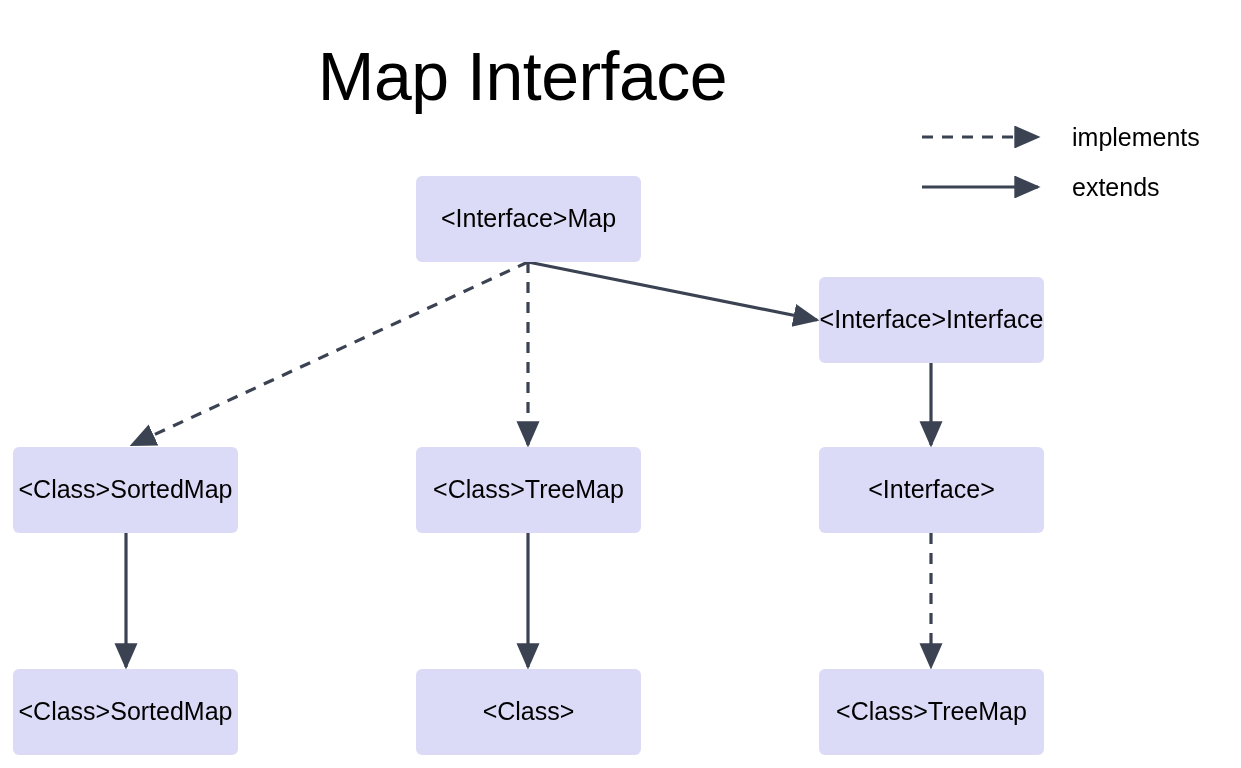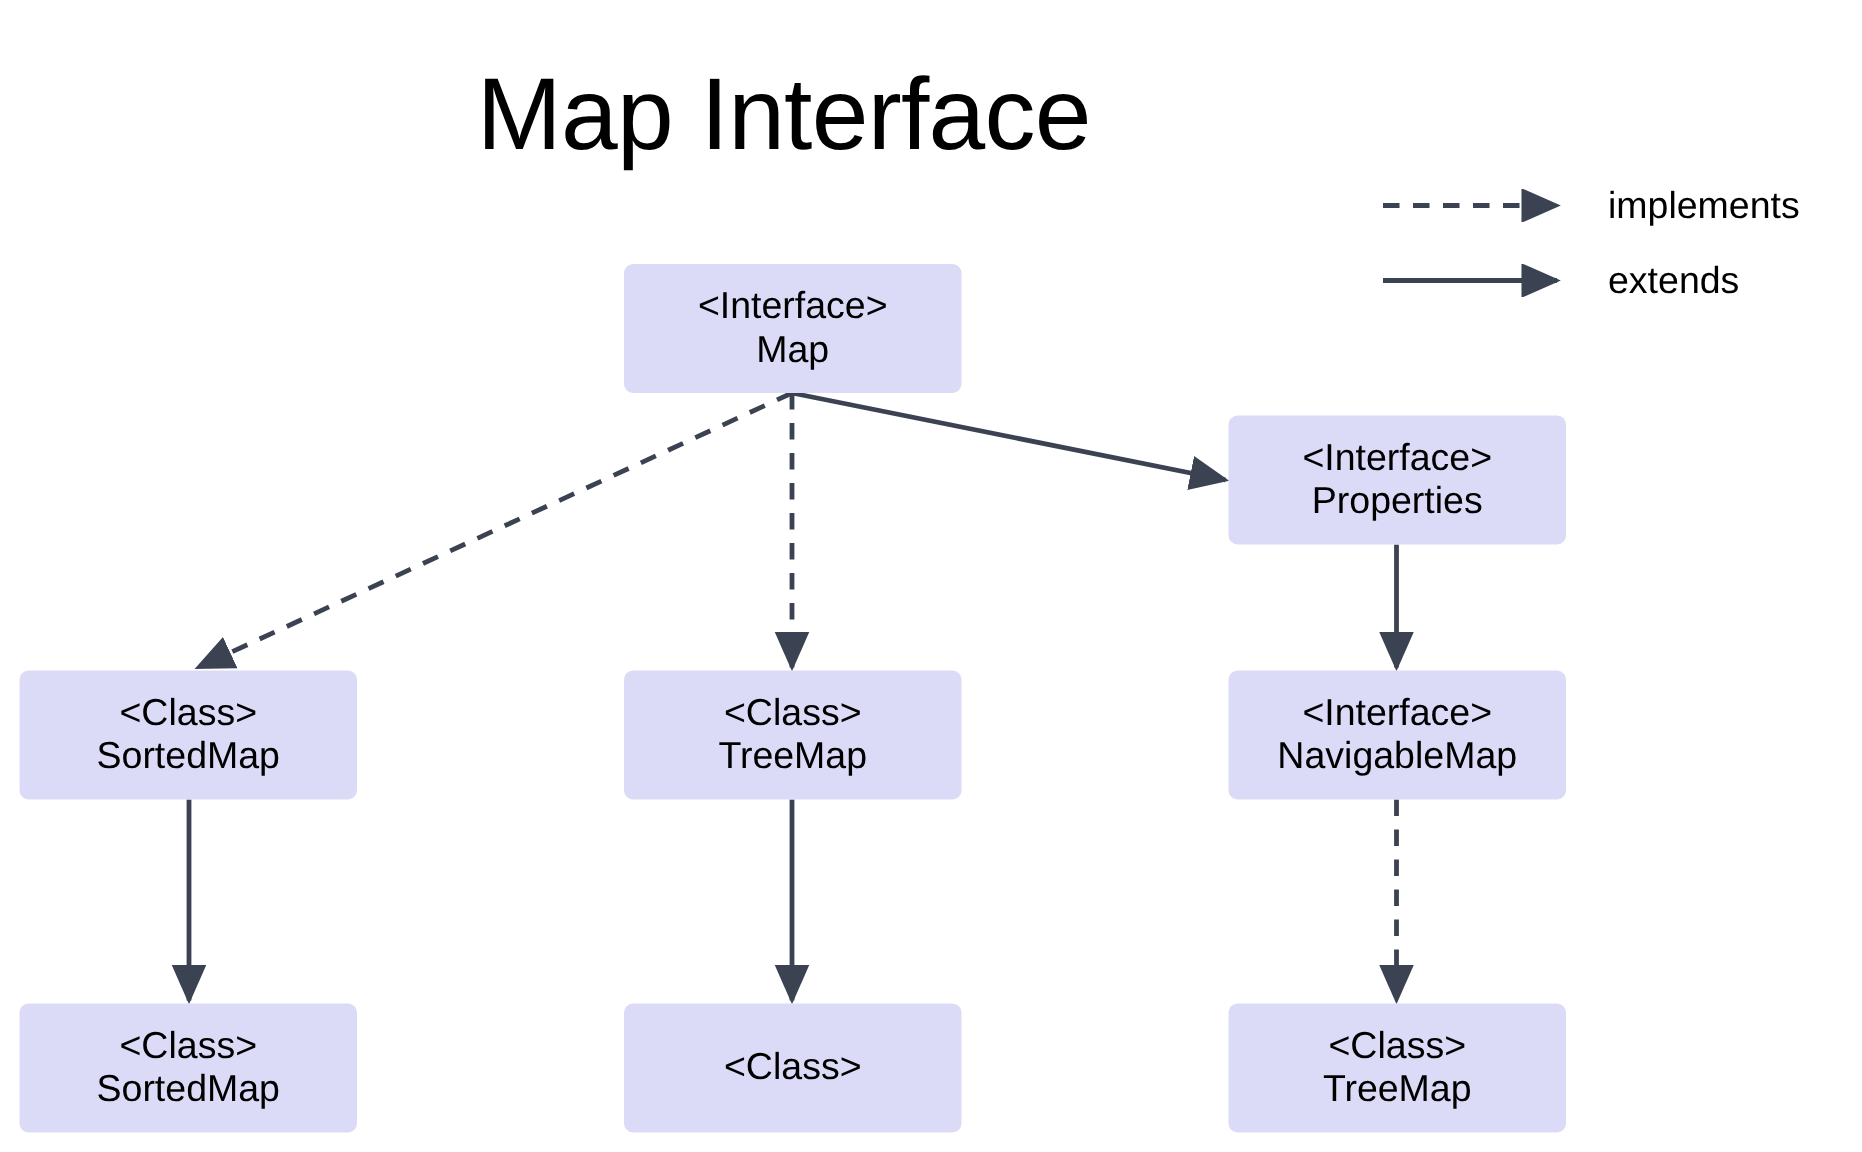--- a/index.html
+++ b/index.html
@@ -42,21 +42,21 @@
     letter-spacing: -0.5px;
     color: #000000;
     white-space: nowrap;
   }
   .node {
     position: absolute;
     box-sizing: border-box;
     background: #dcdbf7;
     border-radius: 6px;
     display: flex;
-    flex-direction: column;
+    flex-direction: row;
     align-items: center;
     justify-content: center;
     line-height: 1.18;
     font-size: 25px;
     color: #000000;
     text-align: center;
   }
   .node .stereotype,
   .node .node-name {
     display: block;
@@ -114,33 +114,32 @@
       </g>
   </svg>
 
   <div id="nodes-group">
       <div class="node" style="left: 416px; top: 176px; width: 225px; height: 86px;">
         <span class="stereotype">&lt;Interface&gt;</span>
         <span class="node-name">Map</span>
       </div>
       <div class="node" style="left: 819px; top: 277px; width: 225px; height: 86px;">
         <span class="stereotype">&lt;Interface&gt;</span>
-        <span class="node-name">Properties</span>
+        <span class="node-name">Interface</span>
       </div>
       <div class="node" style="left: 13px; top: 447px; width: 225px; height: 86px;">
         <span class="stereotype">&lt;Class&gt;</span>
         <span class="node-name">SortedMap</span>
       </div>
       <div class="node" style="left: 416px; top: 447px; width: 225px; height: 86px;">
         <span class="stereotype">&lt;Class&gt;</span>
         <span class="node-name">TreeMap</span>
       </div>
       <div class="node" style="left: 819px; top: 447px; width: 225px; height: 86px;">
         <span class="stereotype">&lt;Interface&gt;</span>
-        <span class="node-name">NavigableMap</span>
       </div>
       <div class="node" style="left: 13px; top: 669px; width: 225px; height: 86px;">
         <span class="stereotype">&lt;Class&gt;</span>
         <span class="node-name">SortedMap</span>
       </div>
       <div class="node" style="left: 416px; top: 669px; width: 225px; height: 86px;">
         <span class="stereotype">&lt;Class&gt;</span>
       </div>
       <div class="node" style="left: 819px; top: 669px; width: 225px; height: 86px;">
         <span class="stereotype">&lt;Class&gt;</span>

